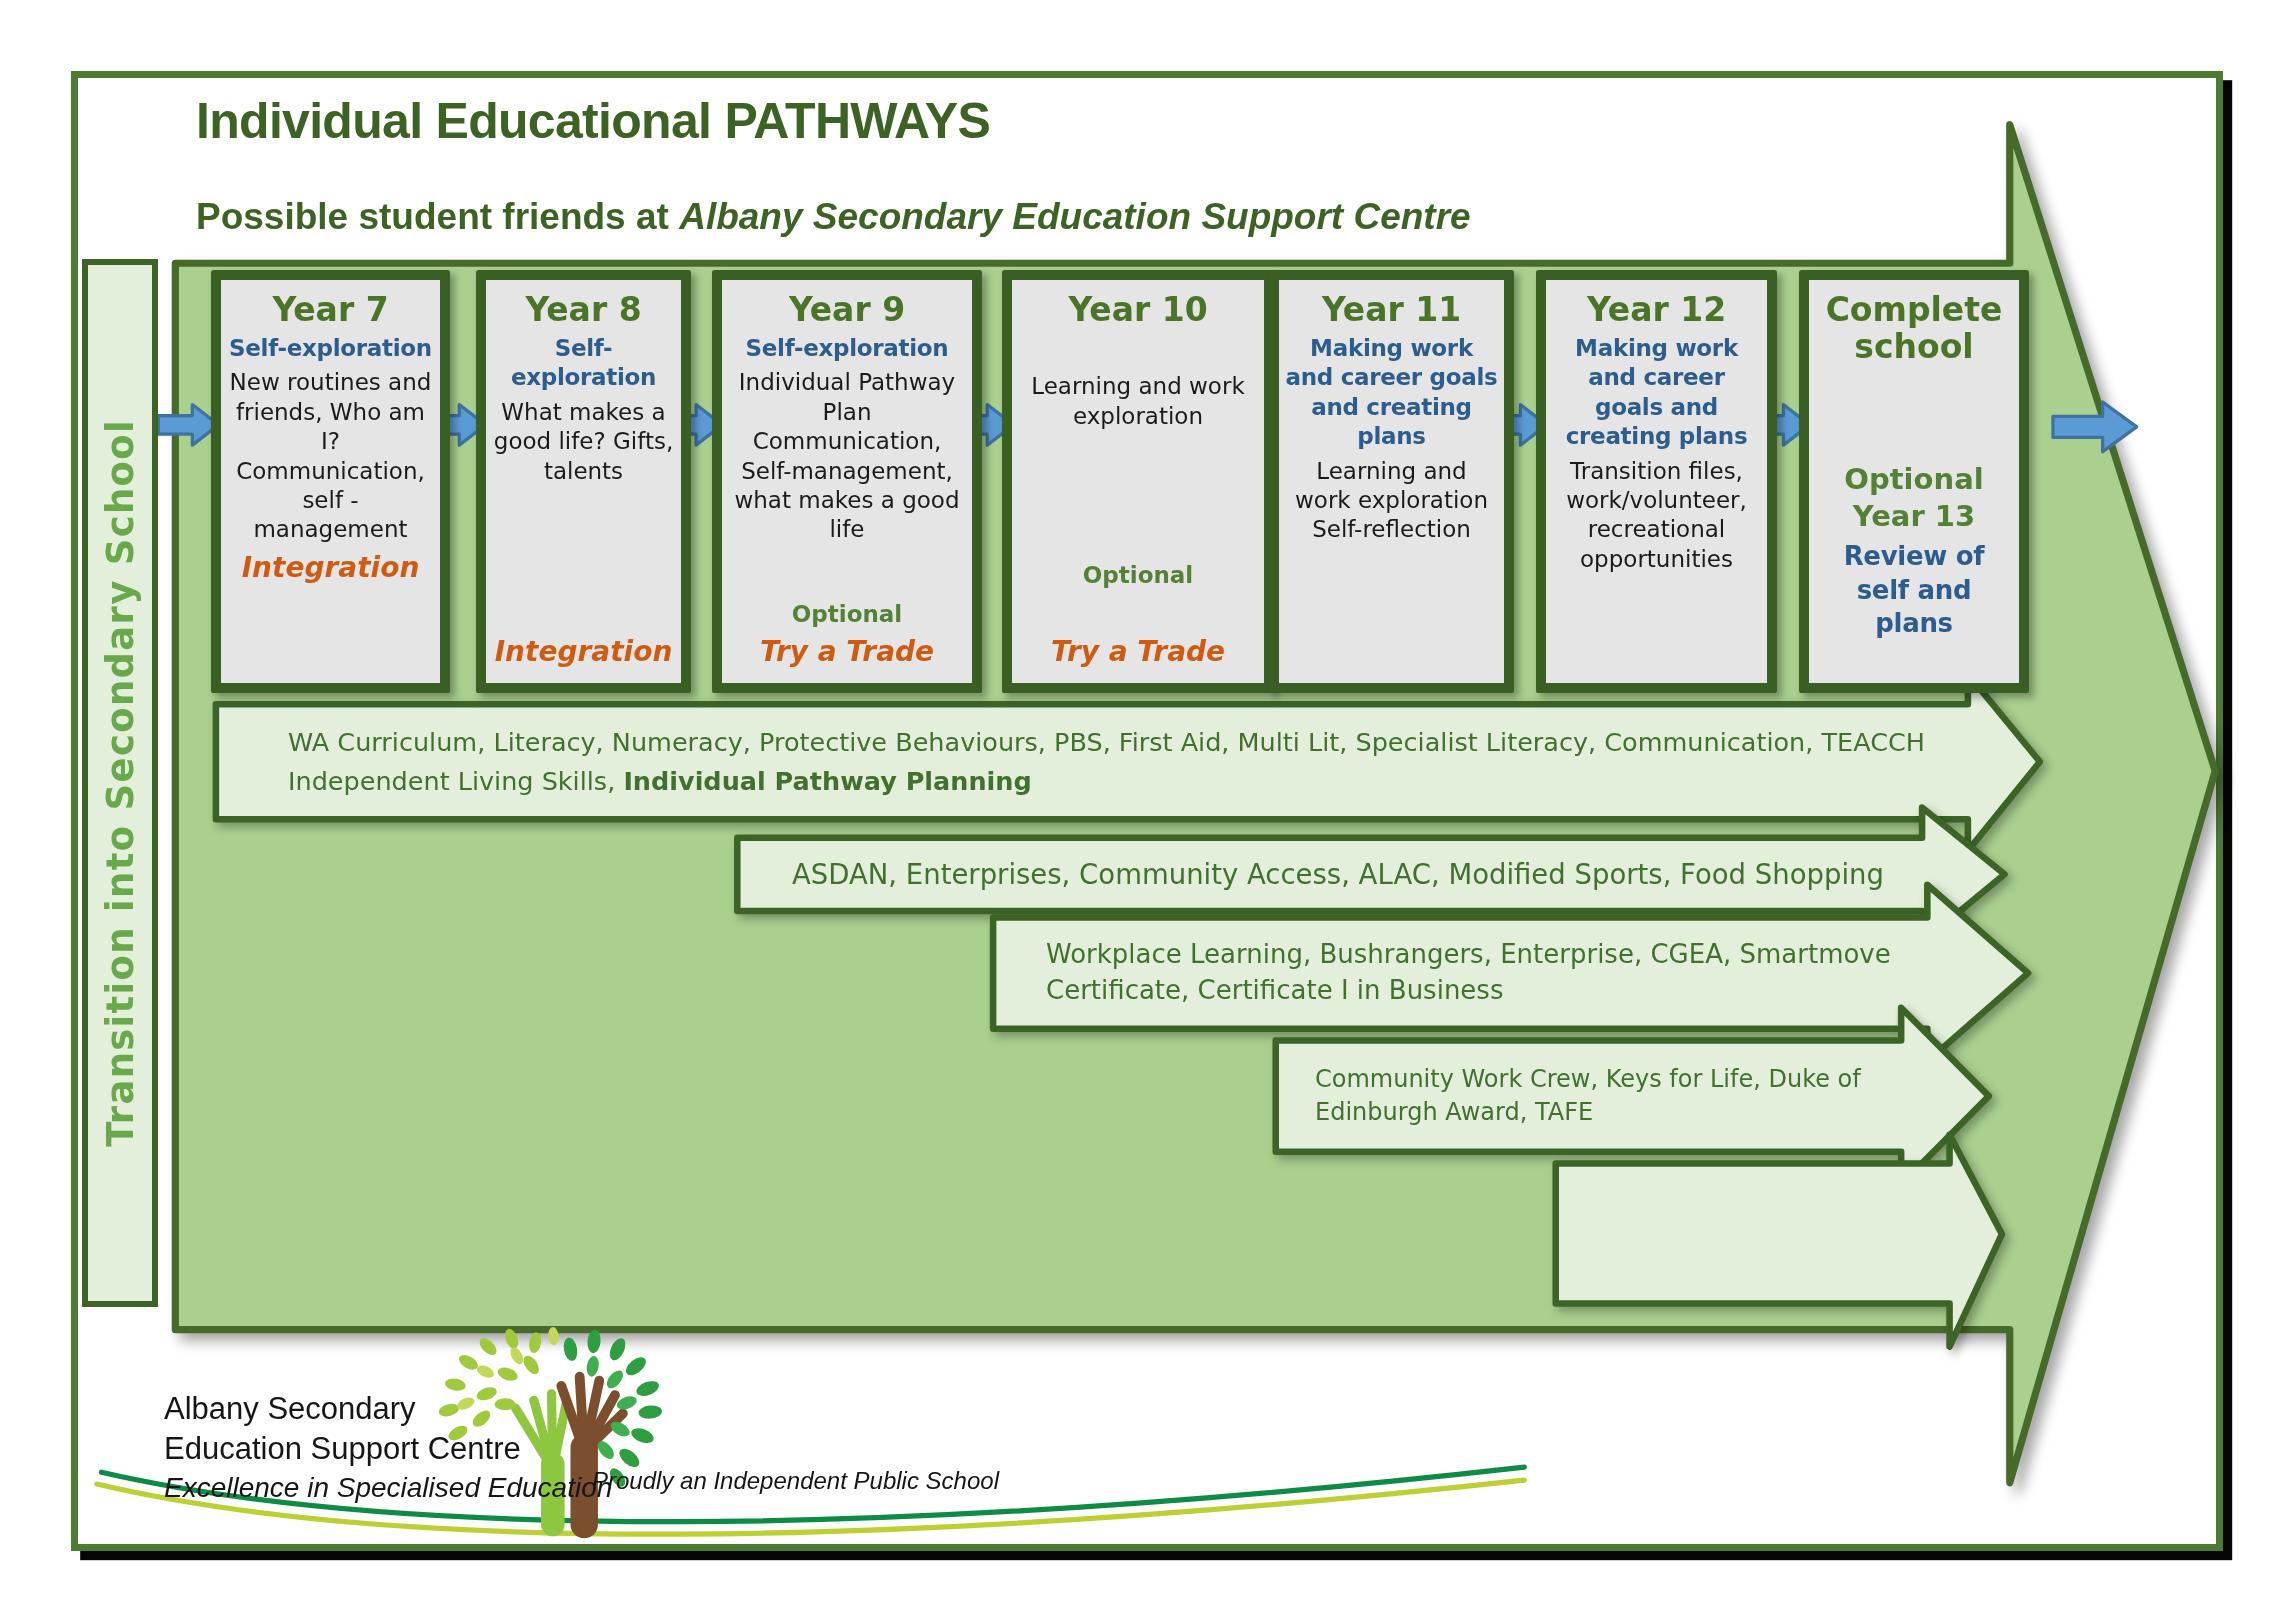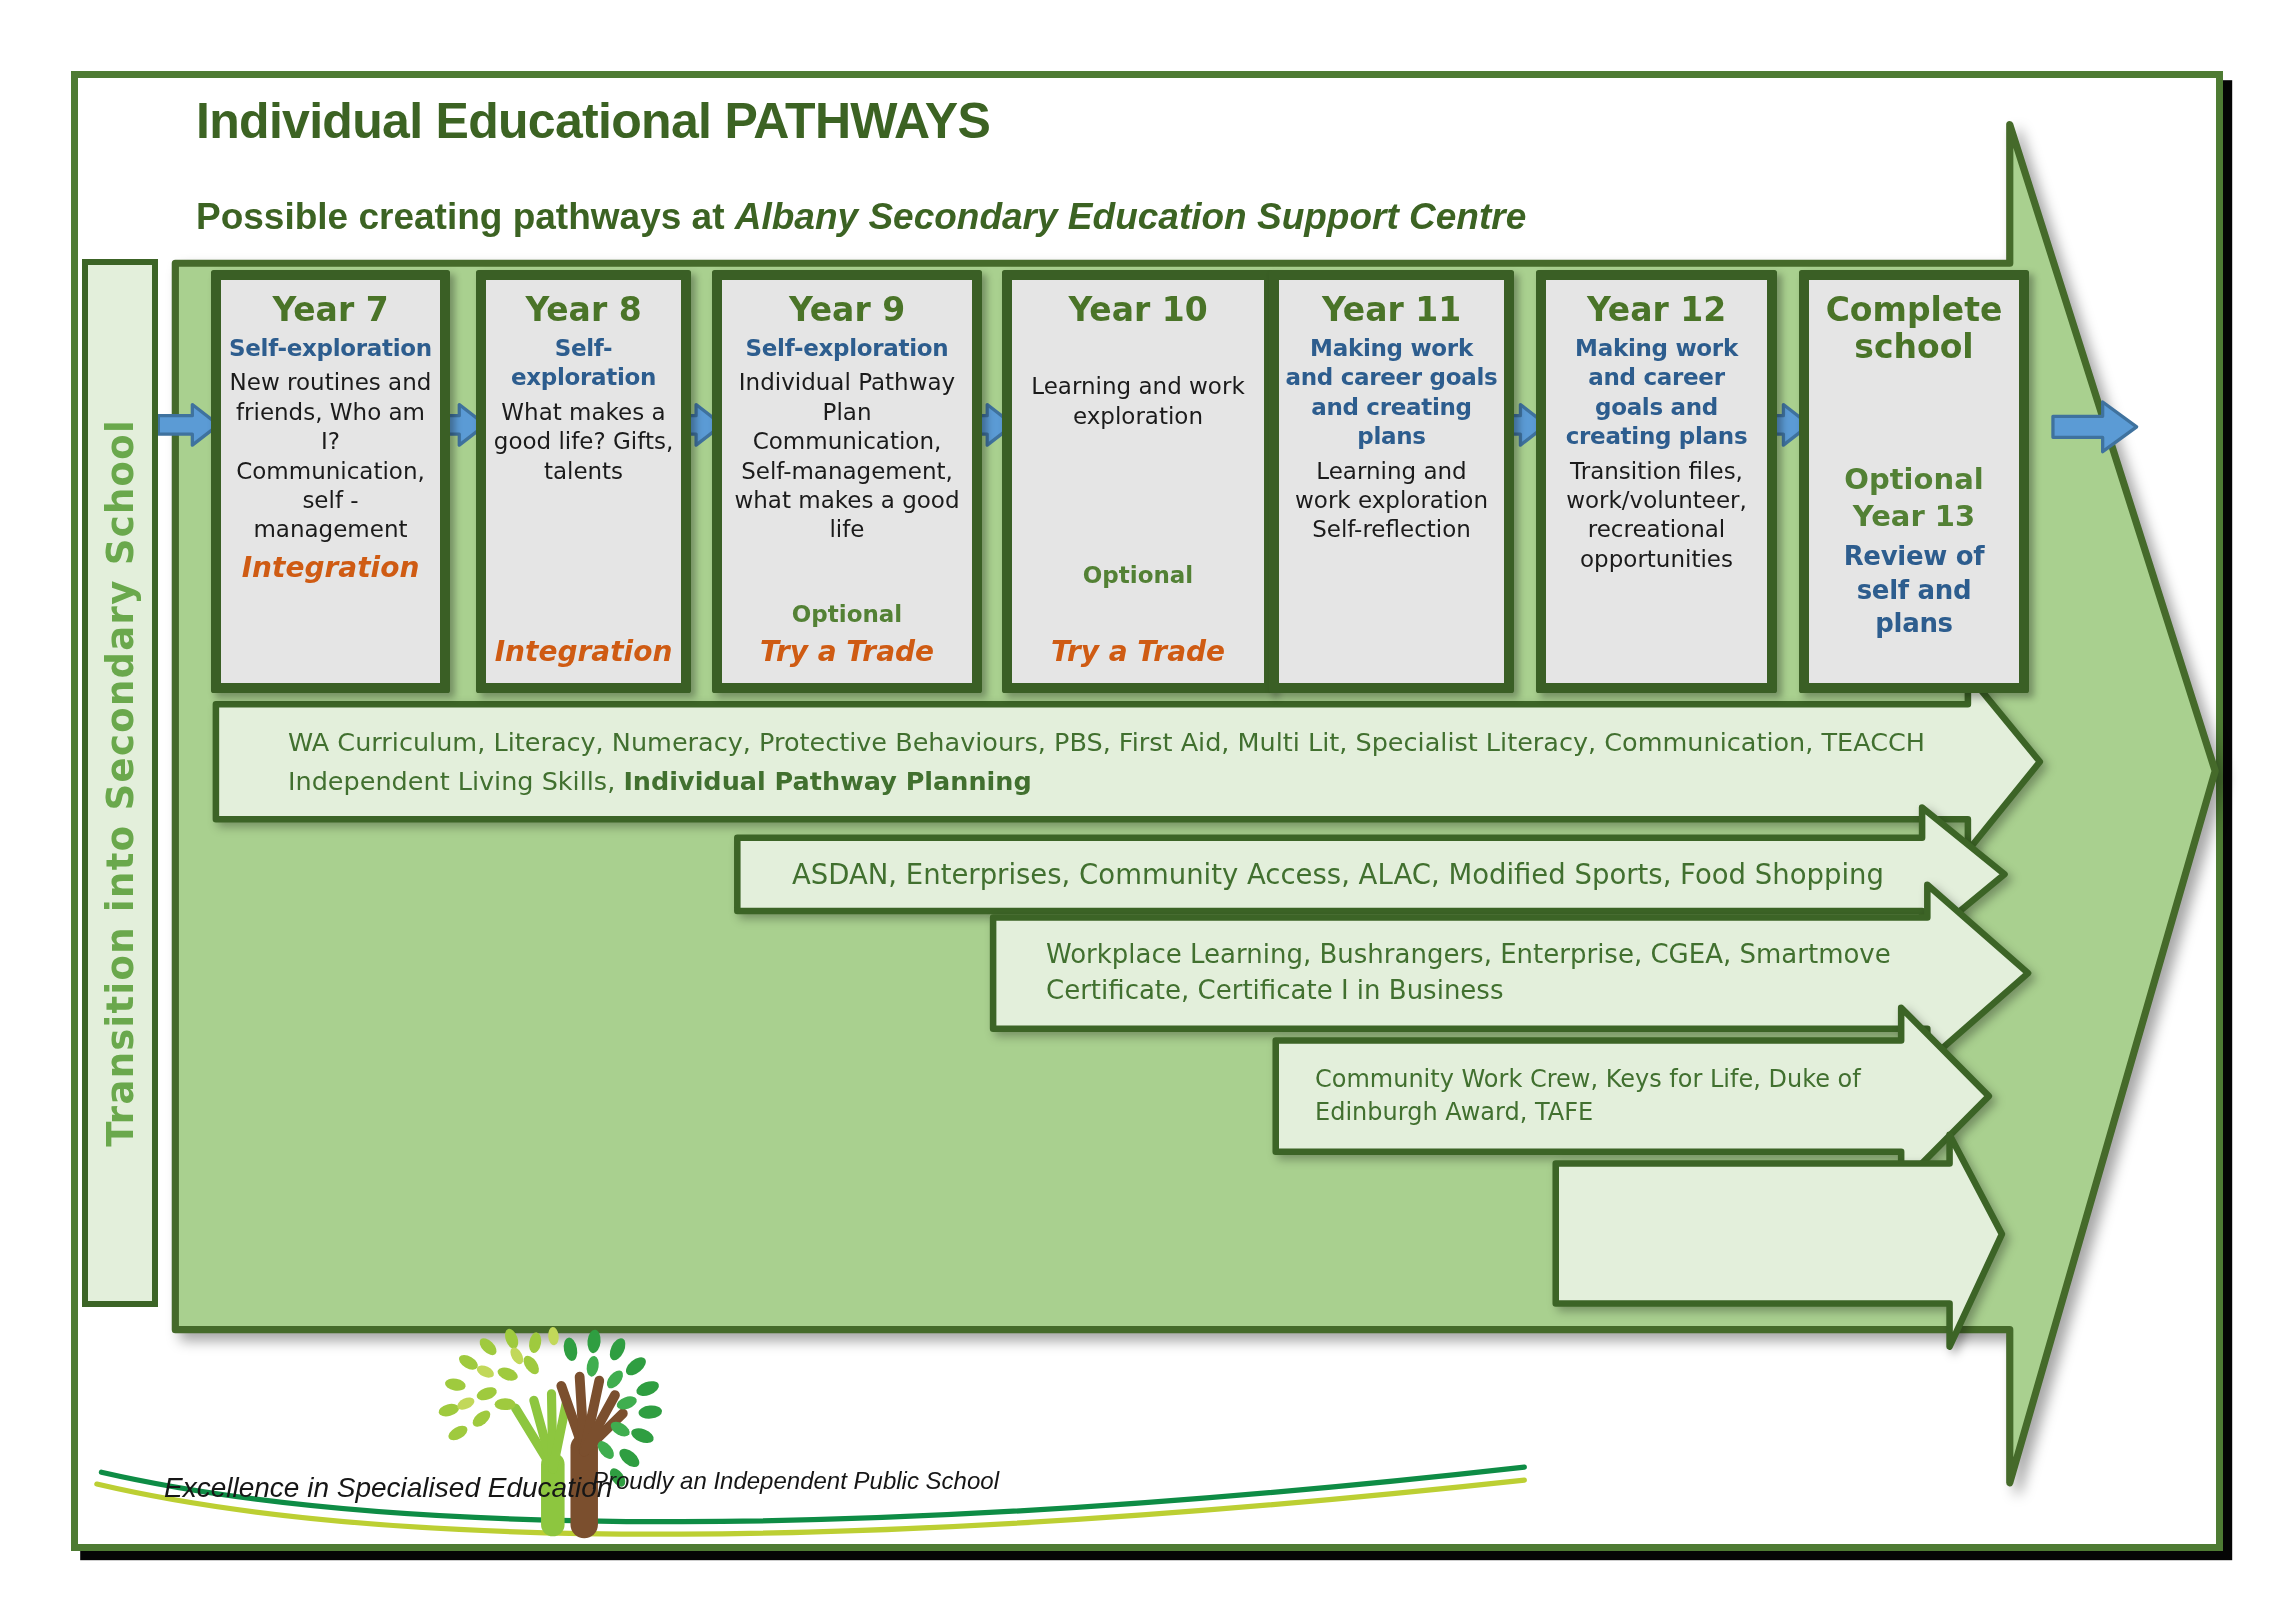--- a/index.html
+++ b/index.html
@@ -161,21 +161,21 @@
         <ellipse cx="906" cy="2088" rx="16" ry="9" transform="rotate(100 906 2088)"></ellipse>
         <ellipse cx="940" cy="2108" rx="16" ry="9" transform="rotate(130 940 2108)"></ellipse>
         <ellipse cx="958" cy="2144" rx="16" ry="9" transform="rotate(160 958 2144)"></ellipse>
         <ellipse cx="948" cy="2184" rx="16" ry="9" transform="rotate(30 948 2184)"></ellipse>
         <ellipse cx="926" cy="2216" rx="16" ry="9" transform="rotate(50 926 2216)"></ellipse>
       </g>
     </g>
   </svg>
 
   <div class="title">Individual Educational PATHWAYS</div>
-  <div class="subtitle"><span>Possible creating pathways at </span><span class="it">Albany Secondary Education Support Centre</span></div>
+  <div class="subtitle"><span>Possible student friends at </span><span class="it">Albany Secondary Education Support Centre</span></div>
 
   <div class="sidebar">
     <span>Transition into Secondary School</span>
   </div>
 
   <div class="year-box yb-1">
     <div class="year-title">Year 7</div>
     <div class="sec sec-blue">Self-exploration</div>
     <div class="sec sec-black">New routines and friends, Who am I? Communication, self - management</div>
     <div class="sec sec-orange">Integration</div>
@@ -232,17 +232,21 @@
   </div>
   <div class="banner-text bt-3">
     <div>Workplace Learning, Bushrangers, Enterprise, CGEA, Smartmove
 Certificate, Certificate I in Business</div>
   </div>
   <div class="banner-text bt-4">
     <div>Community Work Crew, Keys for Life, Duke of
 Edinburgh Award, TAFE</div>
   </div>
 
+  <div class="org">
+    <div>Albany Secondary</div>
+    <div>Education Support Centre</div>
+  </div>
   <div class="tagline">Excellence in Specialised Education</div>
   <div class="motto">Proudly an Independent Public School</div>
 
 </div>
 
 
 </body></html>

